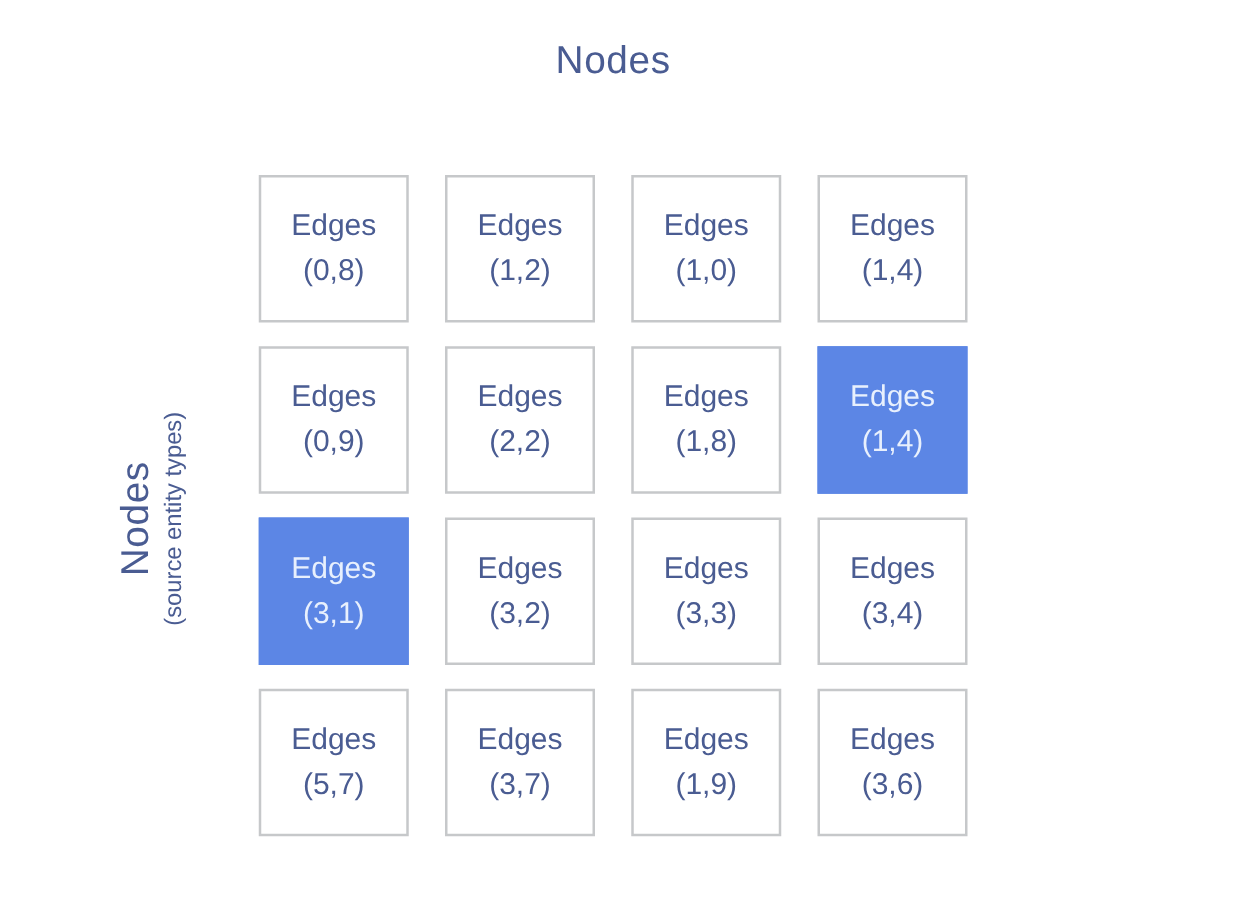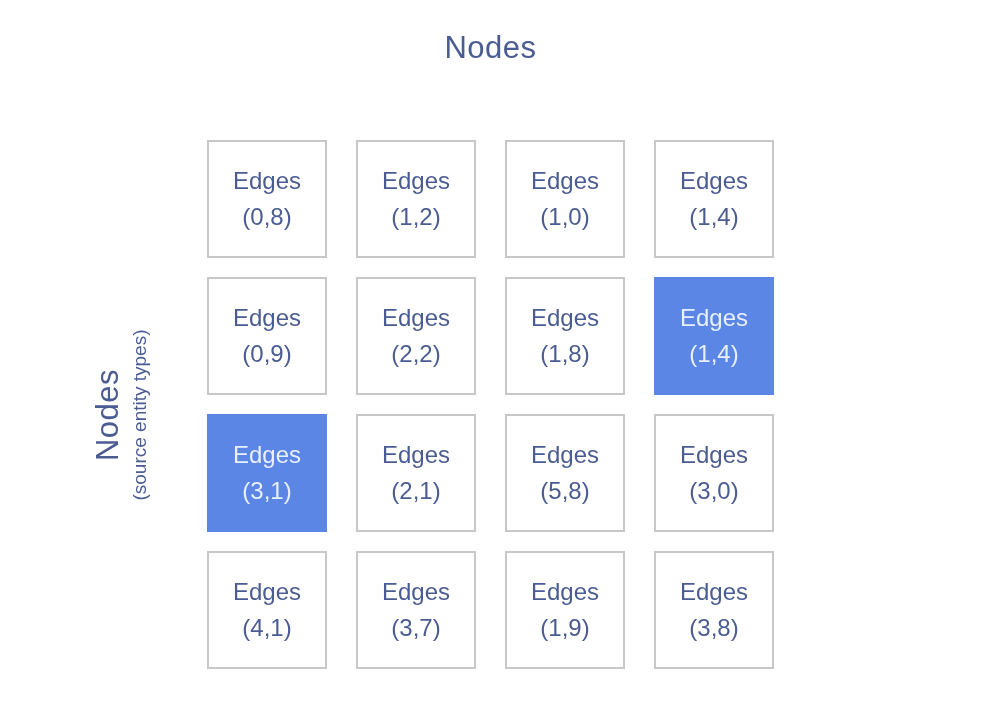--- a/index.html
+++ b/index.html
@@ -129,39 +129,39 @@
     <div class="cell highlight">
       <span>Edges</span>
       <span>(1,4)</span>
     </div>
     <div class="cell highlight">
       <span>Edges</span>
       <span>(3,1)</span>
     </div>
     <div class="cell">
       <span>Edges</span>
-      <span>(2,1)</span>
+      <span>(3,2)</span>
     </div>
     <div class="cell">
       <span>Edges</span>
-      <span>(5,8)</span>
+      <span>(3,3)</span>
     </div>
     <div class="cell">
       <span>Edges</span>
-      <span>(3,0)</span>
+      <span>(3,4)</span>
     </div>
     <div class="cell">
       <span>Edges</span>
-      <span>(4,1)</span>
+      <span>(5,7)</span>
     </div>
     <div class="cell">
       <span>Edges</span>
       <span>(3,7)</span>
     </div>
     <div class="cell">
       <span>Edges</span>
       <span>(1,9)</span>
     </div>
     <div class="cell">
       <span>Edges</span>
-      <span>(3,8)</span>
+      <span>(3,6)</span>
     </div>
   </div>
 
 </body></html>

